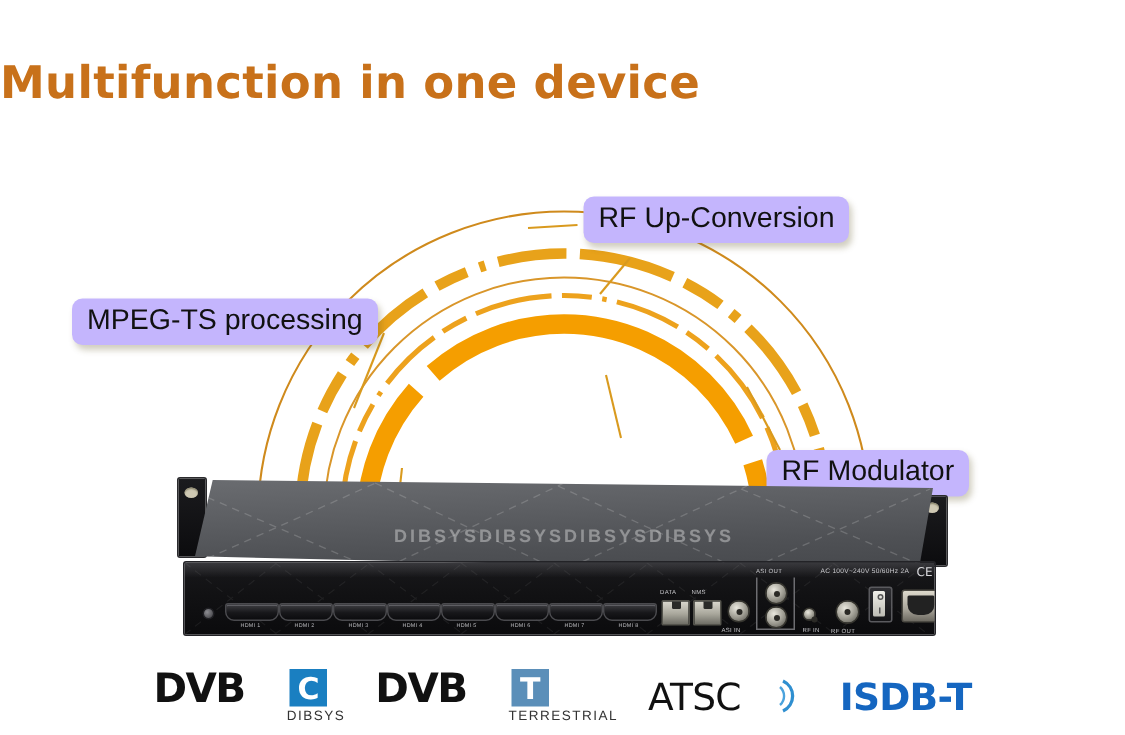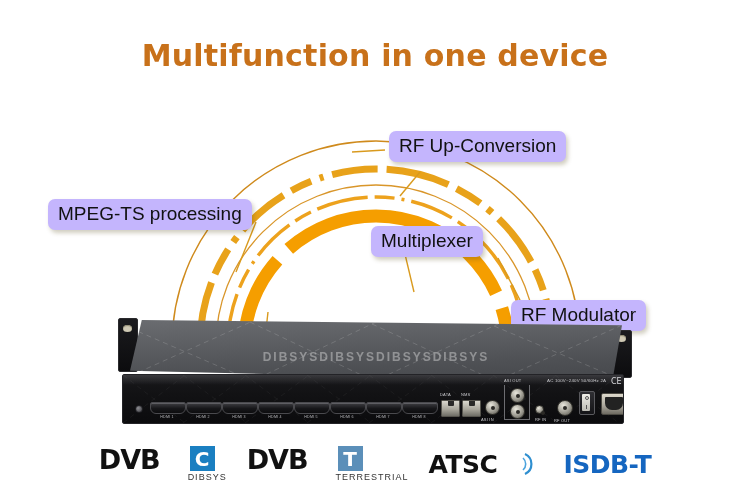--- a/index.html
+++ b/index.html
@@ -4,21 +4,21 @@
 <style>
   html,body{margin:0;padding:0;}
   body{
     width:750px;height:490px;overflow:hidden;background:#ffffff;
     font-family:"Liberation Sans",sans-serif;position:relative;
   }
   #stage{position:absolute;left:0;top:0;width:750px;height:490px;overflow:hidden;background:#fff;}
 
   
   .title{
-    position:absolute;left:0;top:38px;width:750px;text-align:center;
+    position:absolute;left:0;top:38px;width:750px;text-align:left;
     font-size:30px;font-weight:bold;color:#c8711a;letter-spacing:.2px;
     font-family:"DejaVu Sans","Liberation Sans",sans-serif;
   }
 
   
   .arcs{position:absolute;left:0;top:0;width:750px;height:490px;}
 
   
   .callout{
     position:absolute;background:#c4b5fd;color:#111;
@@ -131,21 +131,21 @@
   .logos{position:absolute;left:0;top:440px;width:750px;height:48px;
     display:flex;align-items:center;justify-content:center;gap:20px;}
   .logo{display:flex;align-items:flex-start;gap:28px;}
   .dvb-word{font-size:27px;font-weight:bold;color:#111;letter-spacing:-1px;
     font-family:"DejaVu Sans","Liberation Sans",sans-serif;line-height:27px;}
   .dvb-sq{width:25px;height:25px;display:flex;align-items:center;justify-content:center;
     color:#fff;font-size:20px;font-weight:bold;margin-left:2px;
     font-family:"DejaVu Sans","Liberation Sans",sans-serif;}
   .dvb-sub{font-size:9px;color:#333;letter-spacing:1px;text-align:center;
     font-family:"Liberation Sans",sans-serif;margin-top:1px;}
-  .atsc-word{font-size:25px;font-weight:bold;color:#111;letter-spacing:-.5px;
+  .atsc-word{font-size:25px;font-weight:normal;color:#111;letter-spacing:-.5px;
     font-family:"DejaVu Sans","Liberation Sans",sans-serif;}
   .isdb-word{font-size:25px;font-weight:bold;color:#1566c0;letter-spacing:-.5px;
     font-family:"DejaVu Sans","Liberation Sans",sans-serif;}
 </style>
 </head>
 <body>
 
 <div id="stage">
 
   <div class="title">Multifunction in one device</div>
@@ -166,21 +166,20 @@
     <line x1="420" y1="172" x2="400" y2="196" stroke="#d99a1e" stroke-width="1.4"></line>
     <line x1="256" y1="222" x2="236" y2="272" stroke="#d99a1e" stroke-width="1.4"></line>
     <line x1="404" y1="250" x2="414" y2="292" stroke="#d99a1e" stroke-width="1.4"></line>
     <line x1="268" y1="312" x2="266" y2="330" stroke="#d99a1e" stroke-width="1.4"></line>
     <line x1="520" y1="300" x2="498" y2="258" stroke="#d99a1e" stroke-width="1.4"></line>
     <line x1="556" y1="326" x2="548" y2="350" stroke="#d99a1e" stroke-width="1.4"></line>
   </svg>
 
   <div class="callout c-rfup">RF Up-Conversion</div>
   <div class="callout c-mpeg">MPEG-TS processing</div>
-  <div class="callout c-mux">Multiplexer</div>
   <div class="callout c-rfmod">RF Modulator</div>
 
   <div class="device">
 
     <div class="dev-ear ear-l">
       <div class="ear-hole" style="left:4px;top:6px;"></div>
     </div>
     <div class="dev-ear ear-r">
       <div class="ear-hole" style="left:4px;top:4px;"></div>
     </div>

